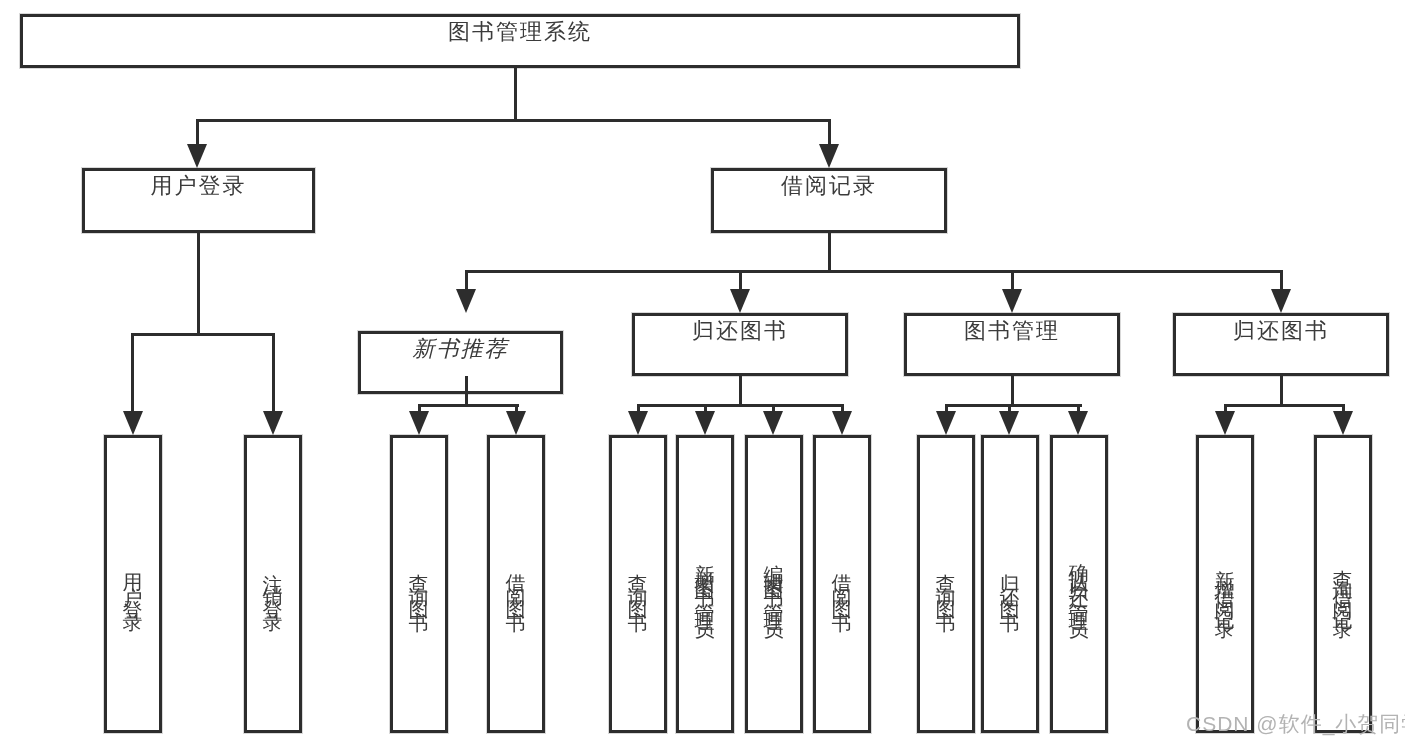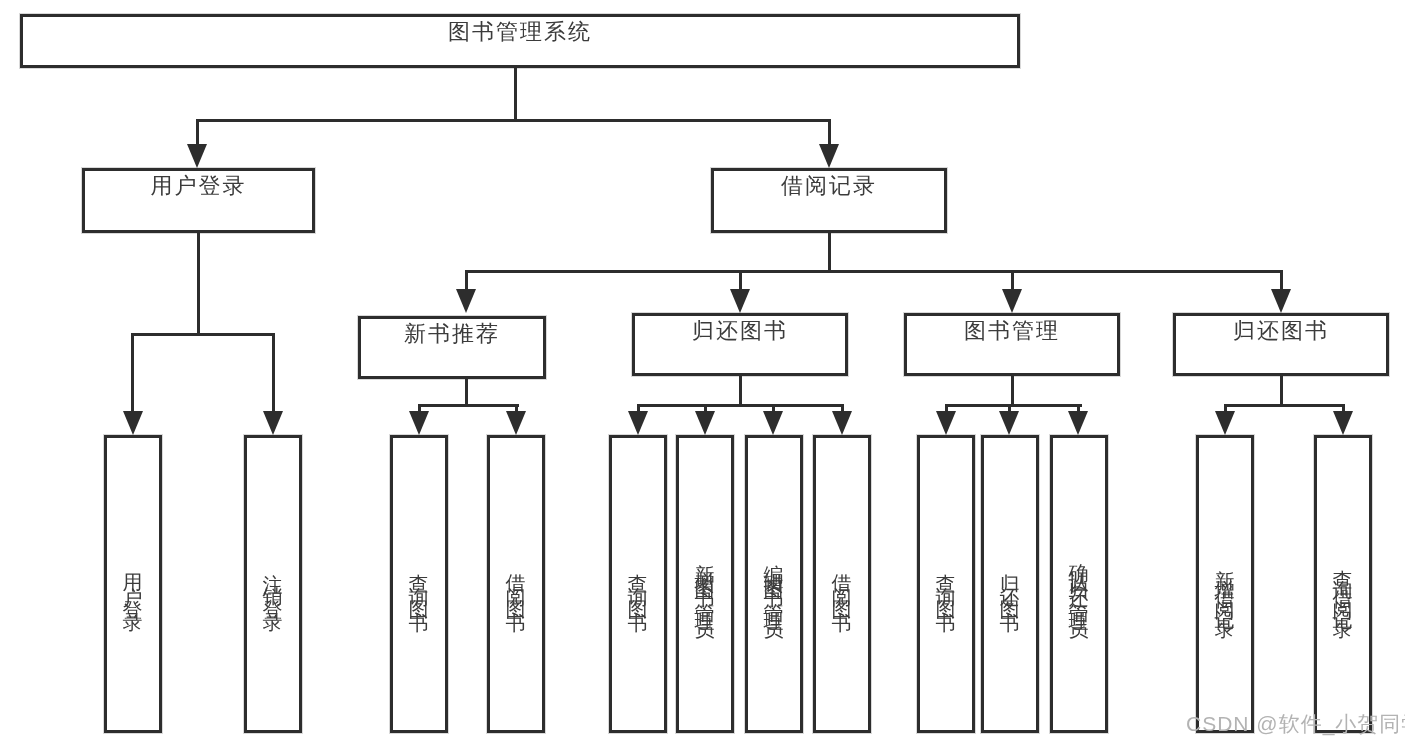--- a/index.html
+++ b/index.html
@@ -81,21 +81,21 @@
   </div>
 
   <div class="node" style="left:82px; top:168px; width:233px; height:65px;">
     <span>用户登录</span>
   </div>
 
   <div class="node" style="left:711px; top:168px; width:236px; height:65px;">
     <span>借阅记录</span>
   </div>
 
-  <div class="node" style="left:358px; top:316px; width:188px; height:63px;">
+  <div class="node" style="left:358px; top:331px; width:205px; height:63px;font-style:italic;">
     <span>新书推荐</span>
   </div>
 
   <div class="node" style="left:632px; top:313px; width:216px; height:63px;">
     <span>归还图书</span>
   </div>
 
   <div class="node" style="left:904px; top:313px; width:216px; height:63px;">
     <span>图书管理</span>
   </div>

